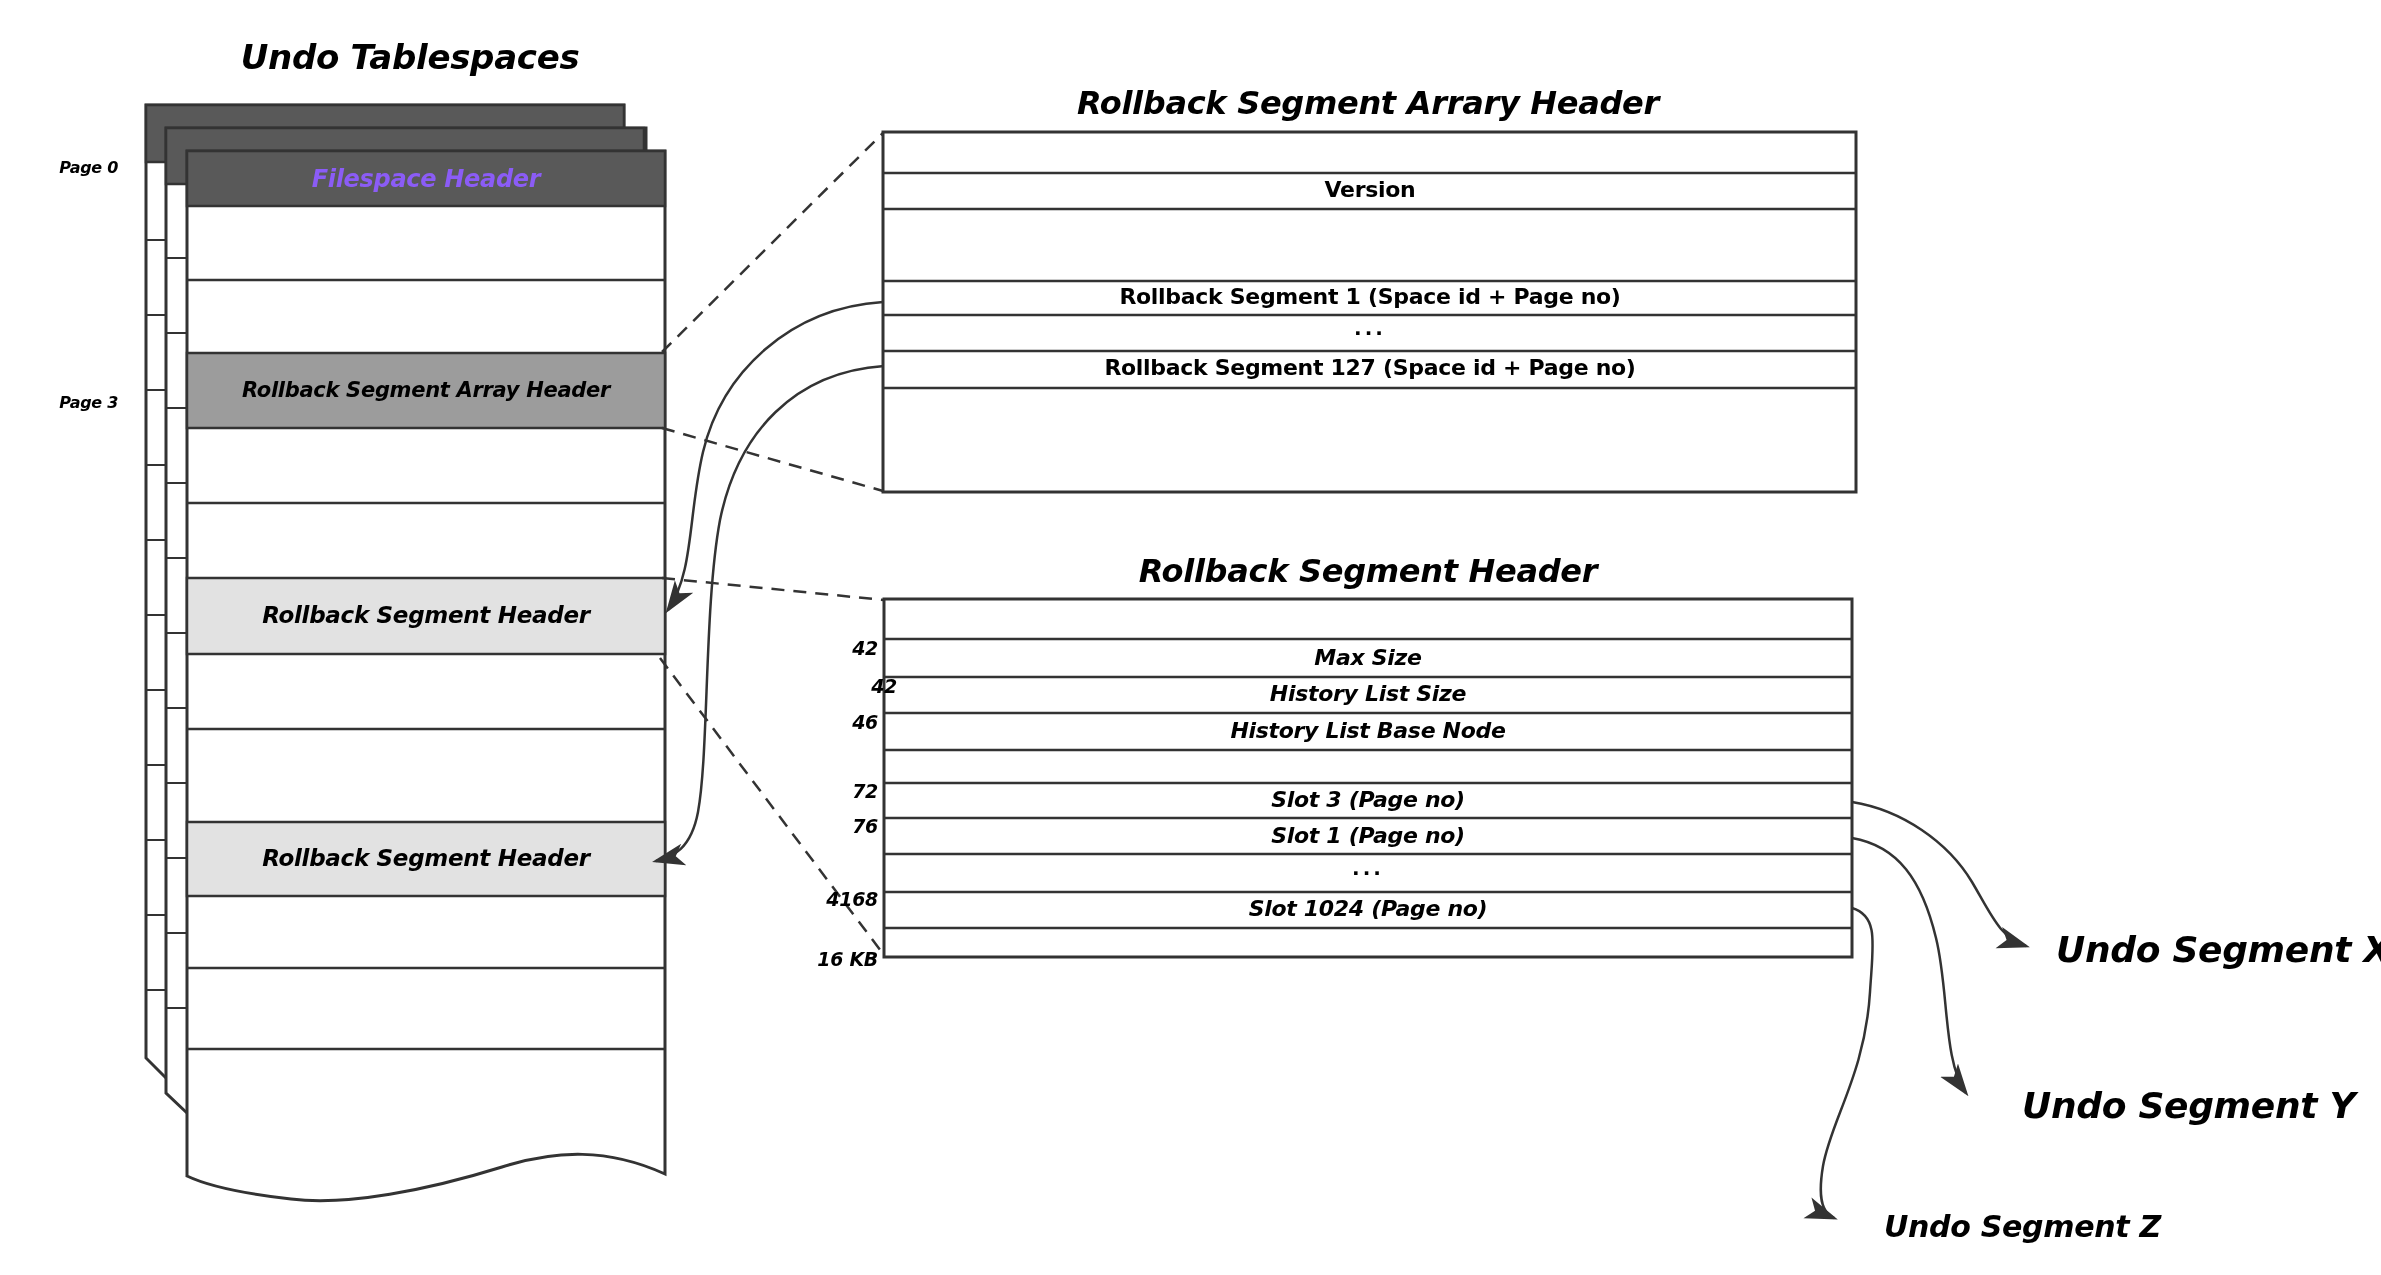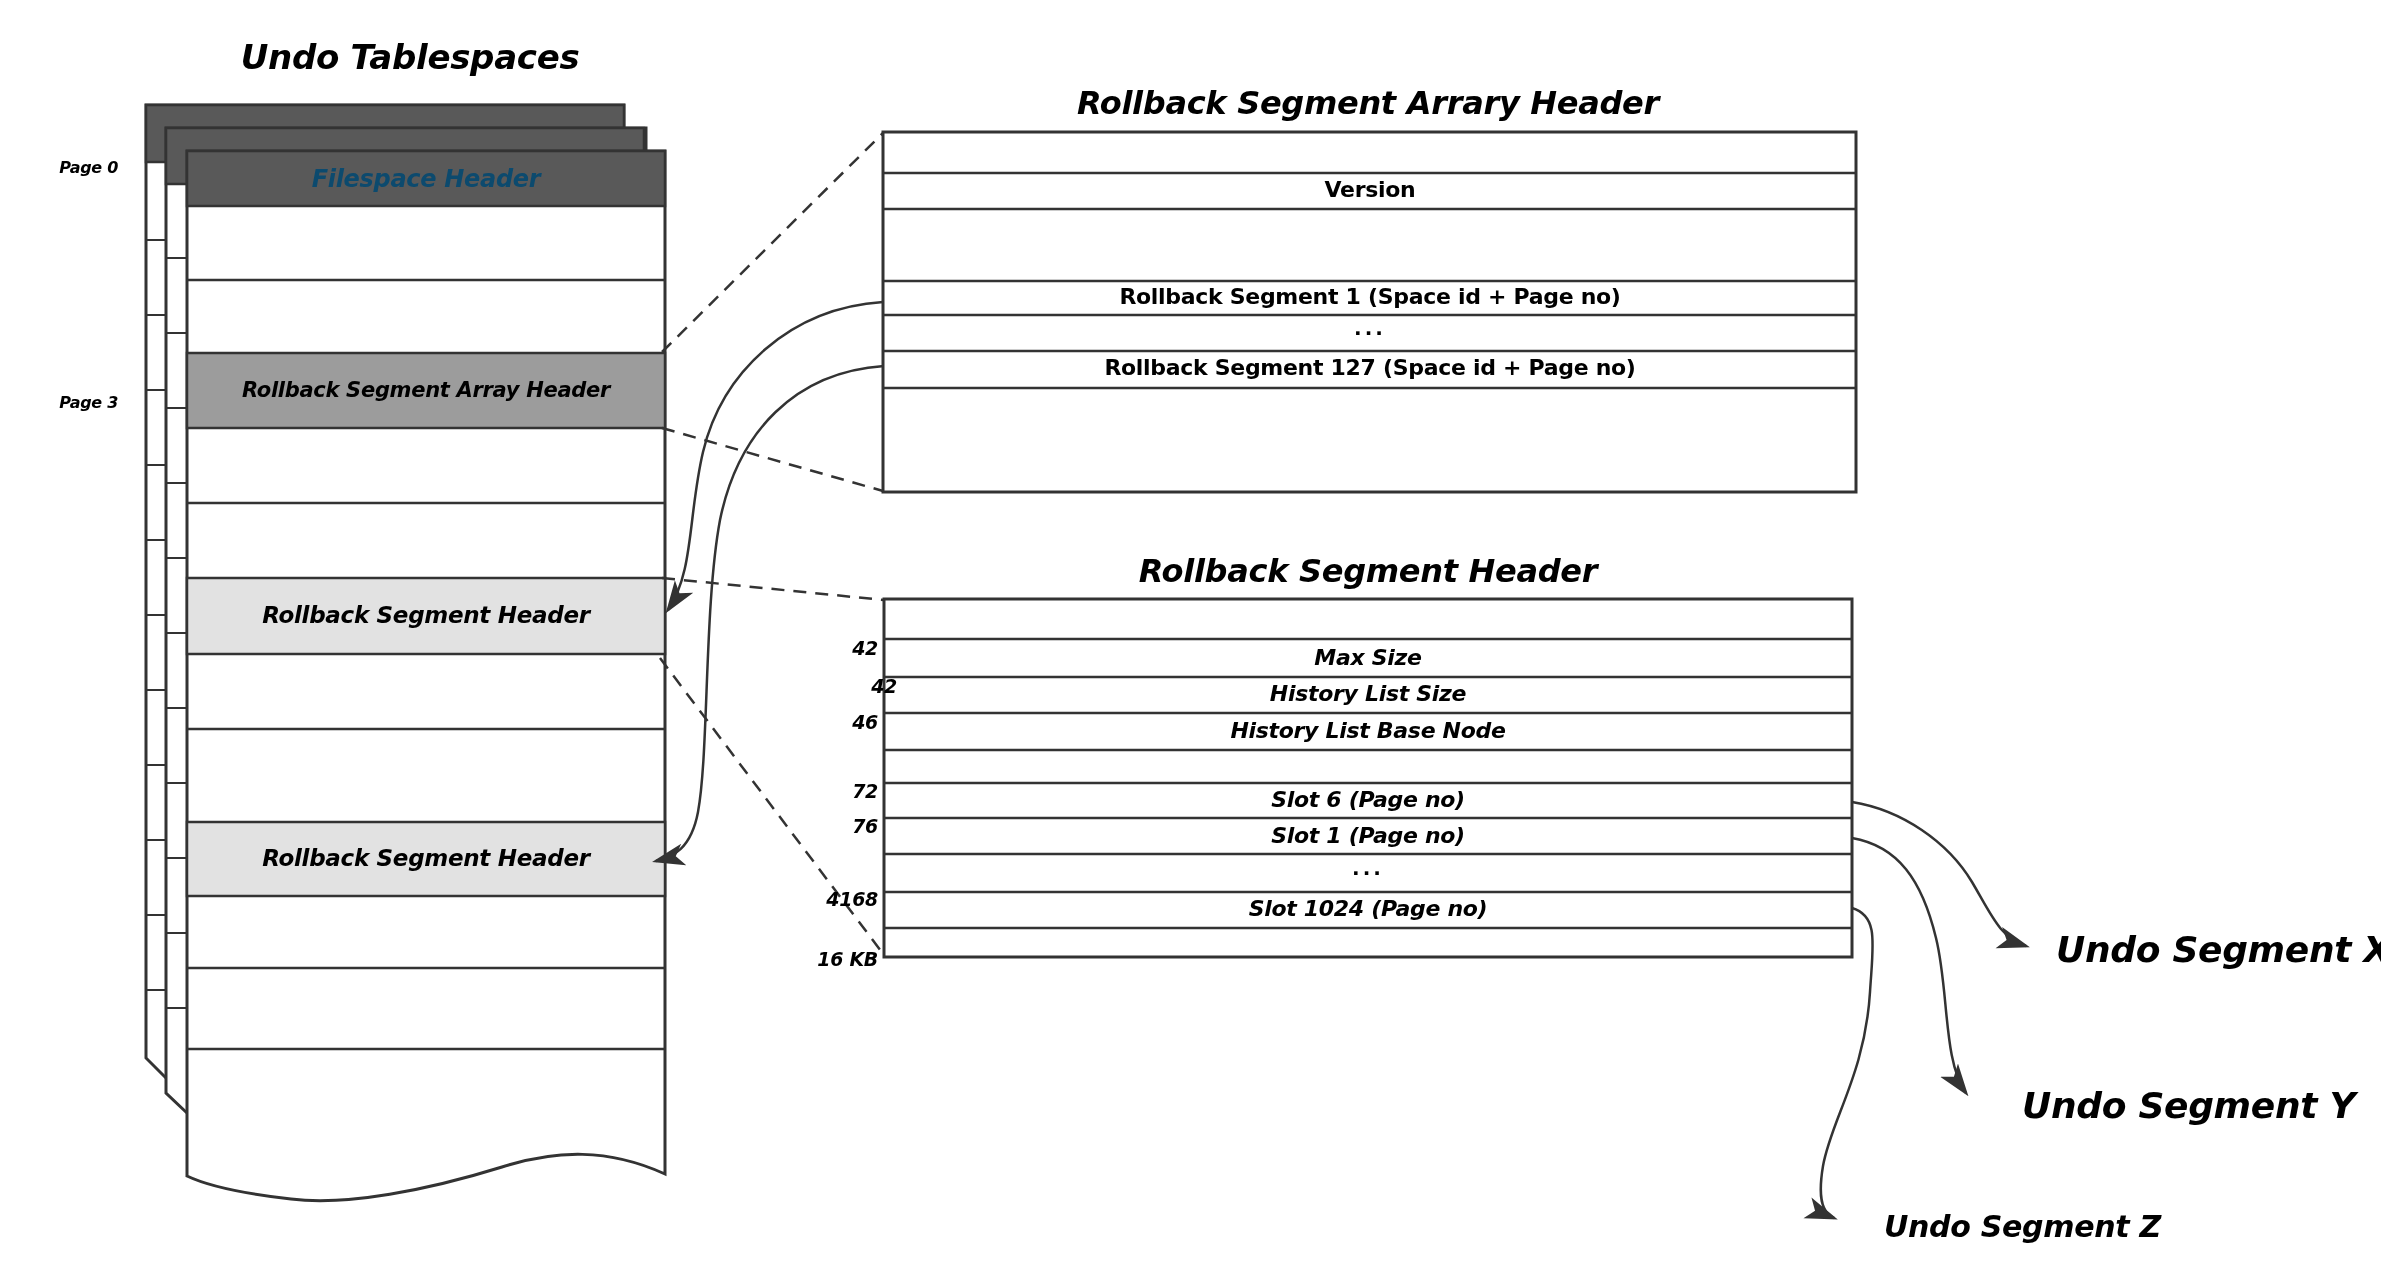--- a/index.html
+++ b/index.html
@@ -16,21 +16,21 @@
     color:#000000;
     font-weight:bold;
     white-space:nowrap;
     letter-spacing:-0.3px;
     line-height:1.1;
   }
   .ctr{transform:translate(-50%,-50%);}
   .vctr{transform:translateY(-50%);}
   .it{font-style:italic;}
   .rt{text-align:right;}
-  .white{color:#0c4a6e;}
+  .white{color:#8b5cf6;}
   .dots{letter-spacing:3px;}
 </style>
 </head>
 <body>
 
 <div id="canvas">
 
   <svg id="shapes" viewBox="0 0 2381 1275">
     <defs>
       <marker id="arw" viewBox="0 0 12 9" refX="10.5" refY="4.5" markerWidth="13" markerHeight="10" orient="auto-start-reverse">
@@ -148,21 +148,21 @@
   <div class="lbl it ctr" style="left:1368px;top:104px;font-size:32px;">Rollback Segment Arrary Header</div>
   <div class="lbl ctr" style="left:1370px;top:190px;font-size:22px;">Version</div>
   <div class="lbl ctr" style="left:1370px;top:297px;font-size:22px;">Rollback Segment 1 (Space id + Page no)</div>
   <div class="lbl ctr dots" style="left:1370px;top:328px;font-size:20px;">...</div>
   <div class="lbl ctr" style="left:1370px;top:368px;font-size:22px;">Rollback Segment 127 (Space id + Page no)</div>
 
   <div class="lbl it ctr" style="left:1368px;top:572px;font-size:32px;">Rollback Segment Header</div>
   <div class="lbl it ctr" style="left:1368px;top:658px;font-size:22px;">Max Size</div>
   <div class="lbl it ctr" style="left:1368px;top:694px;font-size:22px;">History List Size</div>
   <div class="lbl it ctr" style="left:1368px;top:731px;font-size:22px;">History List Base Node</div>
-  <div class="lbl it ctr" style="left:1368px;top:800px;font-size:22px;">Slot 6 (Page no)</div>
+  <div class="lbl it ctr" style="left:1368px;top:800px;font-size:22px;">Slot 3 (Page no)</div>
   <div class="lbl it ctr" style="left:1368px;top:836px;font-size:22px;">Slot 1 (Page no)</div>
   <div class="lbl ctr dots" style="left:1368px;top:868px;font-size:20px;">...</div>
   <div class="lbl it ctr" style="left:1368px;top:909px;font-size:22px;">Slot 1024 (Page no)</div>
 
   <div class="lbl it rt vctr" style="left:728px;top:648px;width:150px;font-size:19px;">42</div>
   <div class="lbl it rt vctr" style="left:747px;top:686px;width:150px;font-size:19px;">42</div>
   <div class="lbl it rt vctr" style="left:728px;top:722px;width:150px;font-size:19px;">46</div>
   <div class="lbl it rt vctr" style="left:728px;top:791px;width:150px;font-size:19px;">72</div>
   <div class="lbl it rt vctr" style="left:728px;top:826px;width:150px;font-size:19px;">76</div>
   <div class="lbl it rt vctr" style="left:728px;top:899px;width:150px;font-size:19px;">4168</div>

